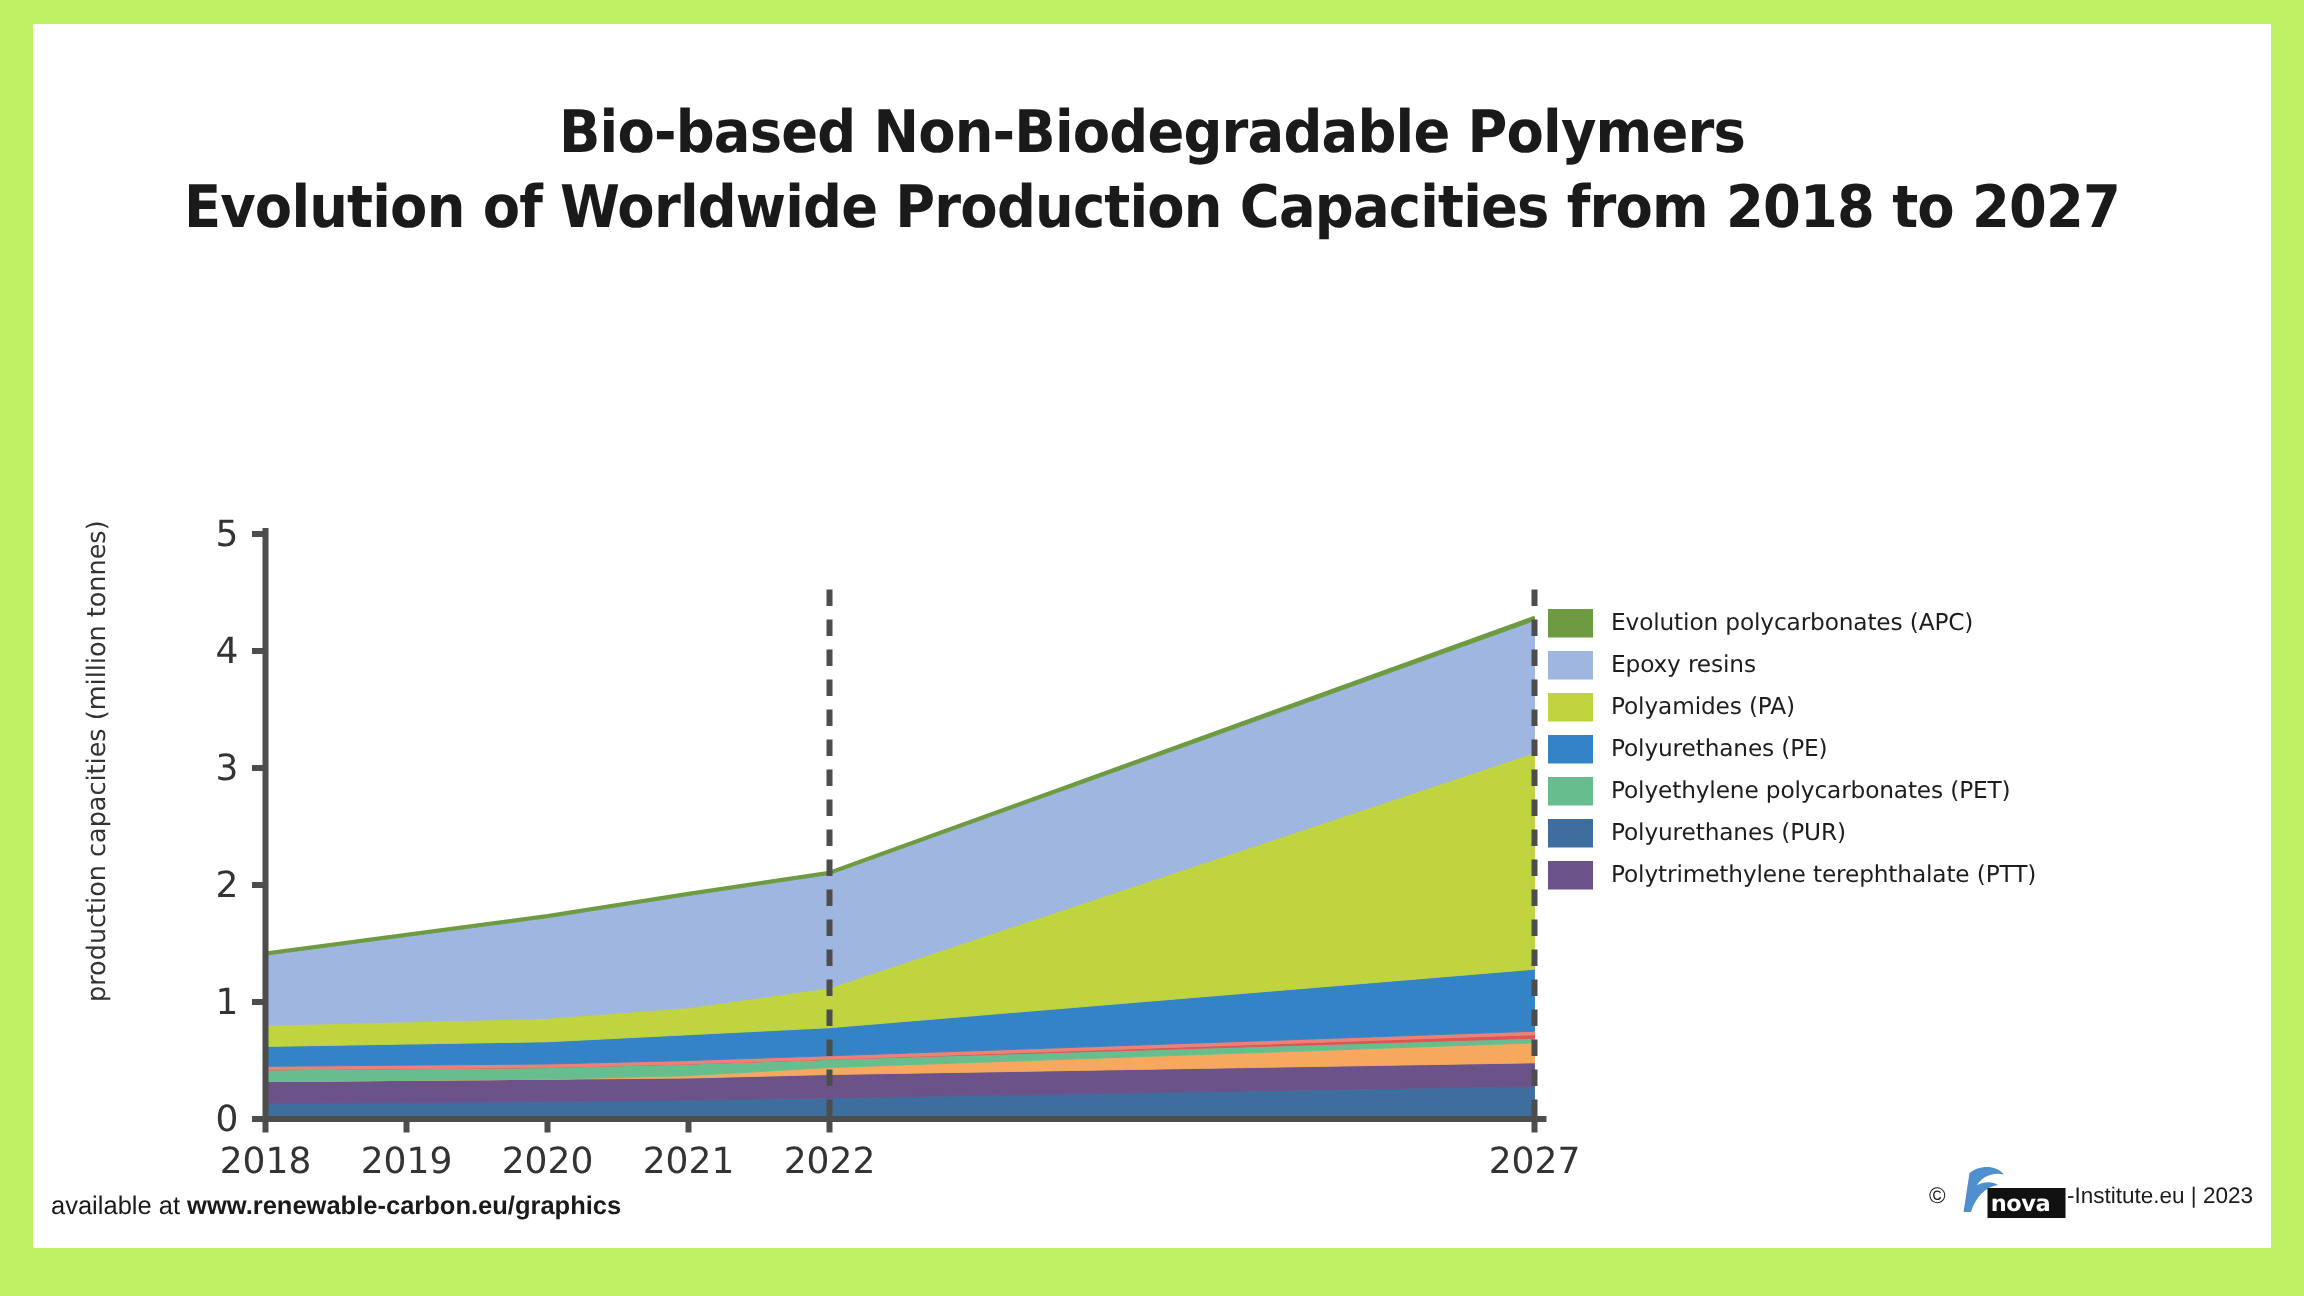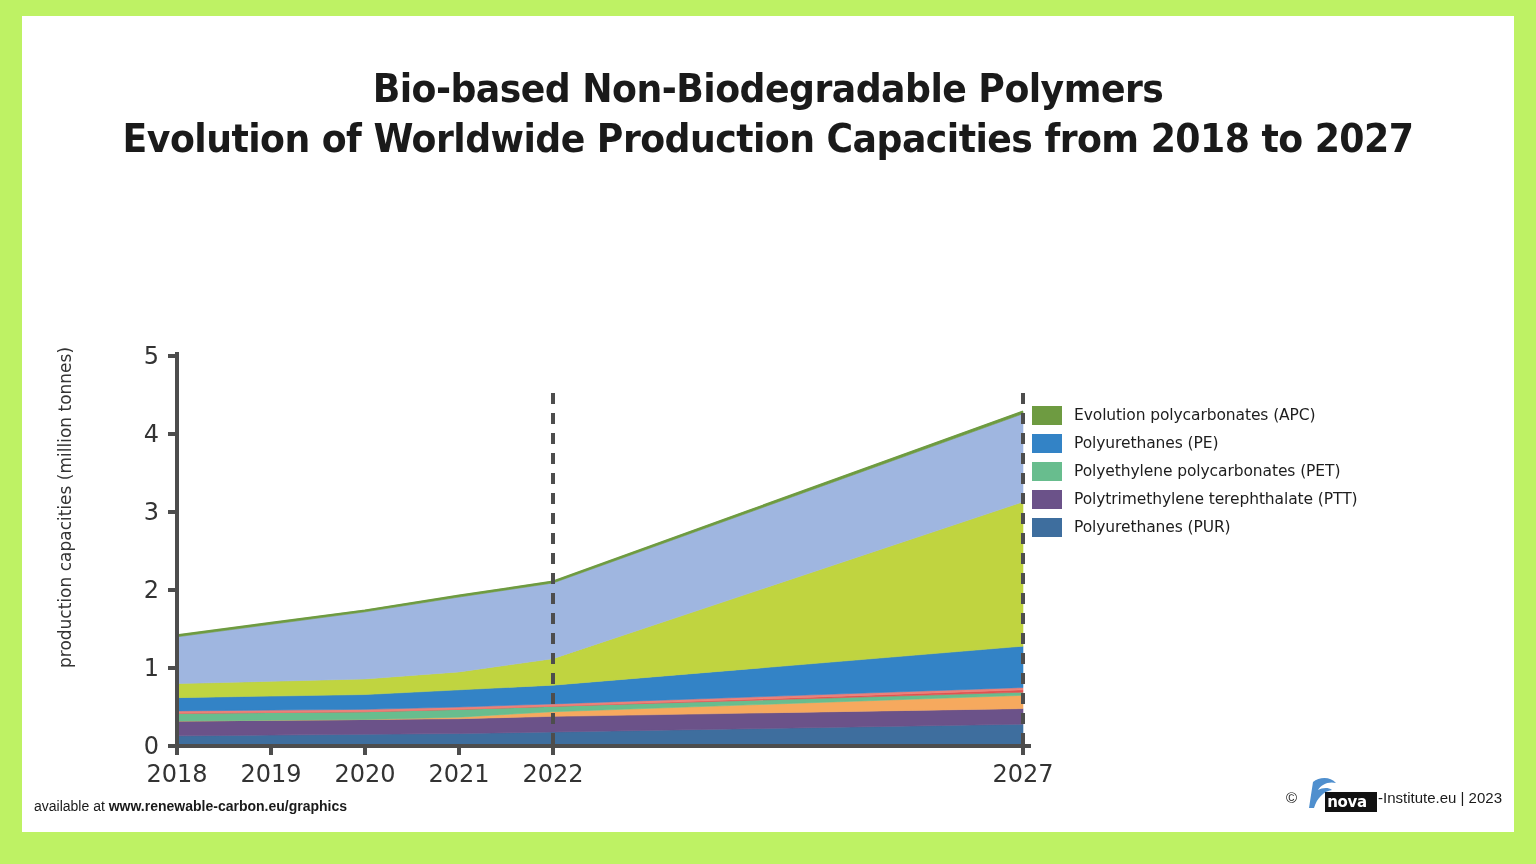--- a/index.html
+++ b/index.html
@@ -91,21 +91,21 @@
     font-family: "DejaVu Sans", sans-serif;
     white-space: nowrap;
     letter-spacing: -0.1px;
   }
 
   
   #footer-left {
     position: absolute;
     left: 12px;
     bottom: 18px;
-    font-size: 14px;
+    font-size: 17px;
     color: #1a1a1a;
     font-family: "Liberation Sans", sans-serif;
   }
   #footer-left .bold { font-weight: bold; }
   #footer-right {
     position: absolute;
     right: 12px;
     bottom: 18px;
     display: flex;
     align-items: center;
@@ -213,34 +213,42 @@
       </svg>
       <div id="y-axis-title">production capacities (million tonnes)</div>
     </div>
 
     <div id="legend">
         <div class="legend-row">
           <span class="legend-swatch" style="background: rgb(110, 155, 65);"></span>
           <span class="legend-label">Evolution polycarbonates (APC)</span>
         </div>
         <div class="legend-row">
+          <span class="legend-swatch" style="background: rgb(159, 182, 224);"></span>
+          <span class="legend-label">Epoxy resins</span>
+        </div>
+        <div class="legend-row">
+          <span class="legend-swatch" style="background: rgb(192, 212, 64);"></span>
+          <span class="legend-label">Polyamides (PA)</span>
+        </div>
+        <div class="legend-row">
           <span class="legend-swatch" style="background: rgb(51, 131, 198);"></span>
           <span class="legend-label">Polyurethanes (PE)</span>
         </div>
         <div class="legend-row">
           <span class="legend-swatch" style="background: rgb(104, 189, 142);"></span>
           <span class="legend-label">Polyethylene polycarbonates (PET)</span>
         </div>
         <div class="legend-row">
+          <span class="legend-swatch" style="background: rgb(62, 110, 158);"></span>
+          <span class="legend-label">Polyurethanes (PUR)</span>
+        </div>
+        <div class="legend-row">
           <span class="legend-swatch" style="background: rgb(107, 82, 137);"></span>
           <span class="legend-label">Polytrimethylene terephthalate (PTT)</span>
-        </div>
-        <div class="legend-row">
-          <span class="legend-swatch" style="background: rgb(62, 110, 158);"></span>
-          <span class="legend-label">Polyurethanes (PUR)</span>
         </div>
       </div>
 
     <div id="footer-left">
       <span>available at </span><span class="bold">www.renewable-carbon.eu/graphics</span>
     </div>
 
     <div id="footer-right">
       <span class="copy">©</span>
       <span class="nova-logo">

